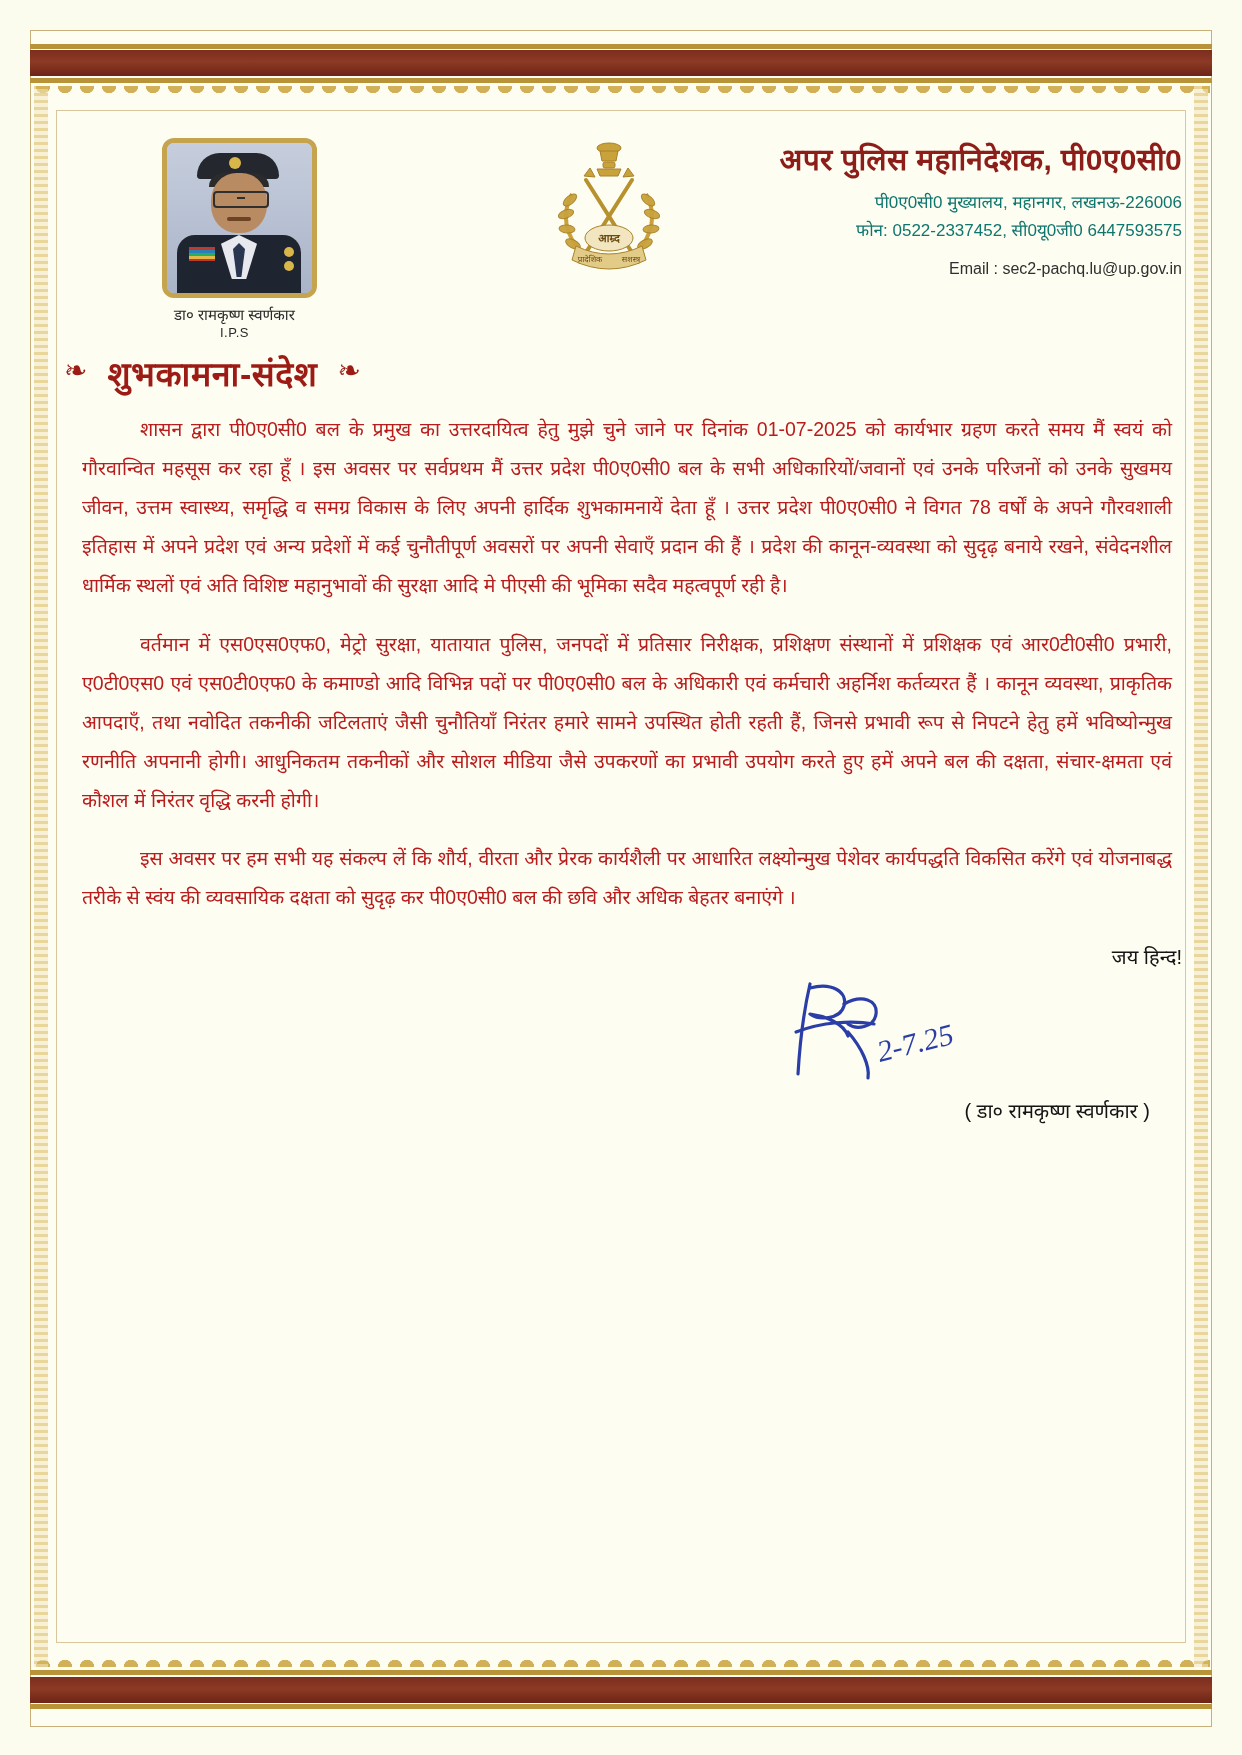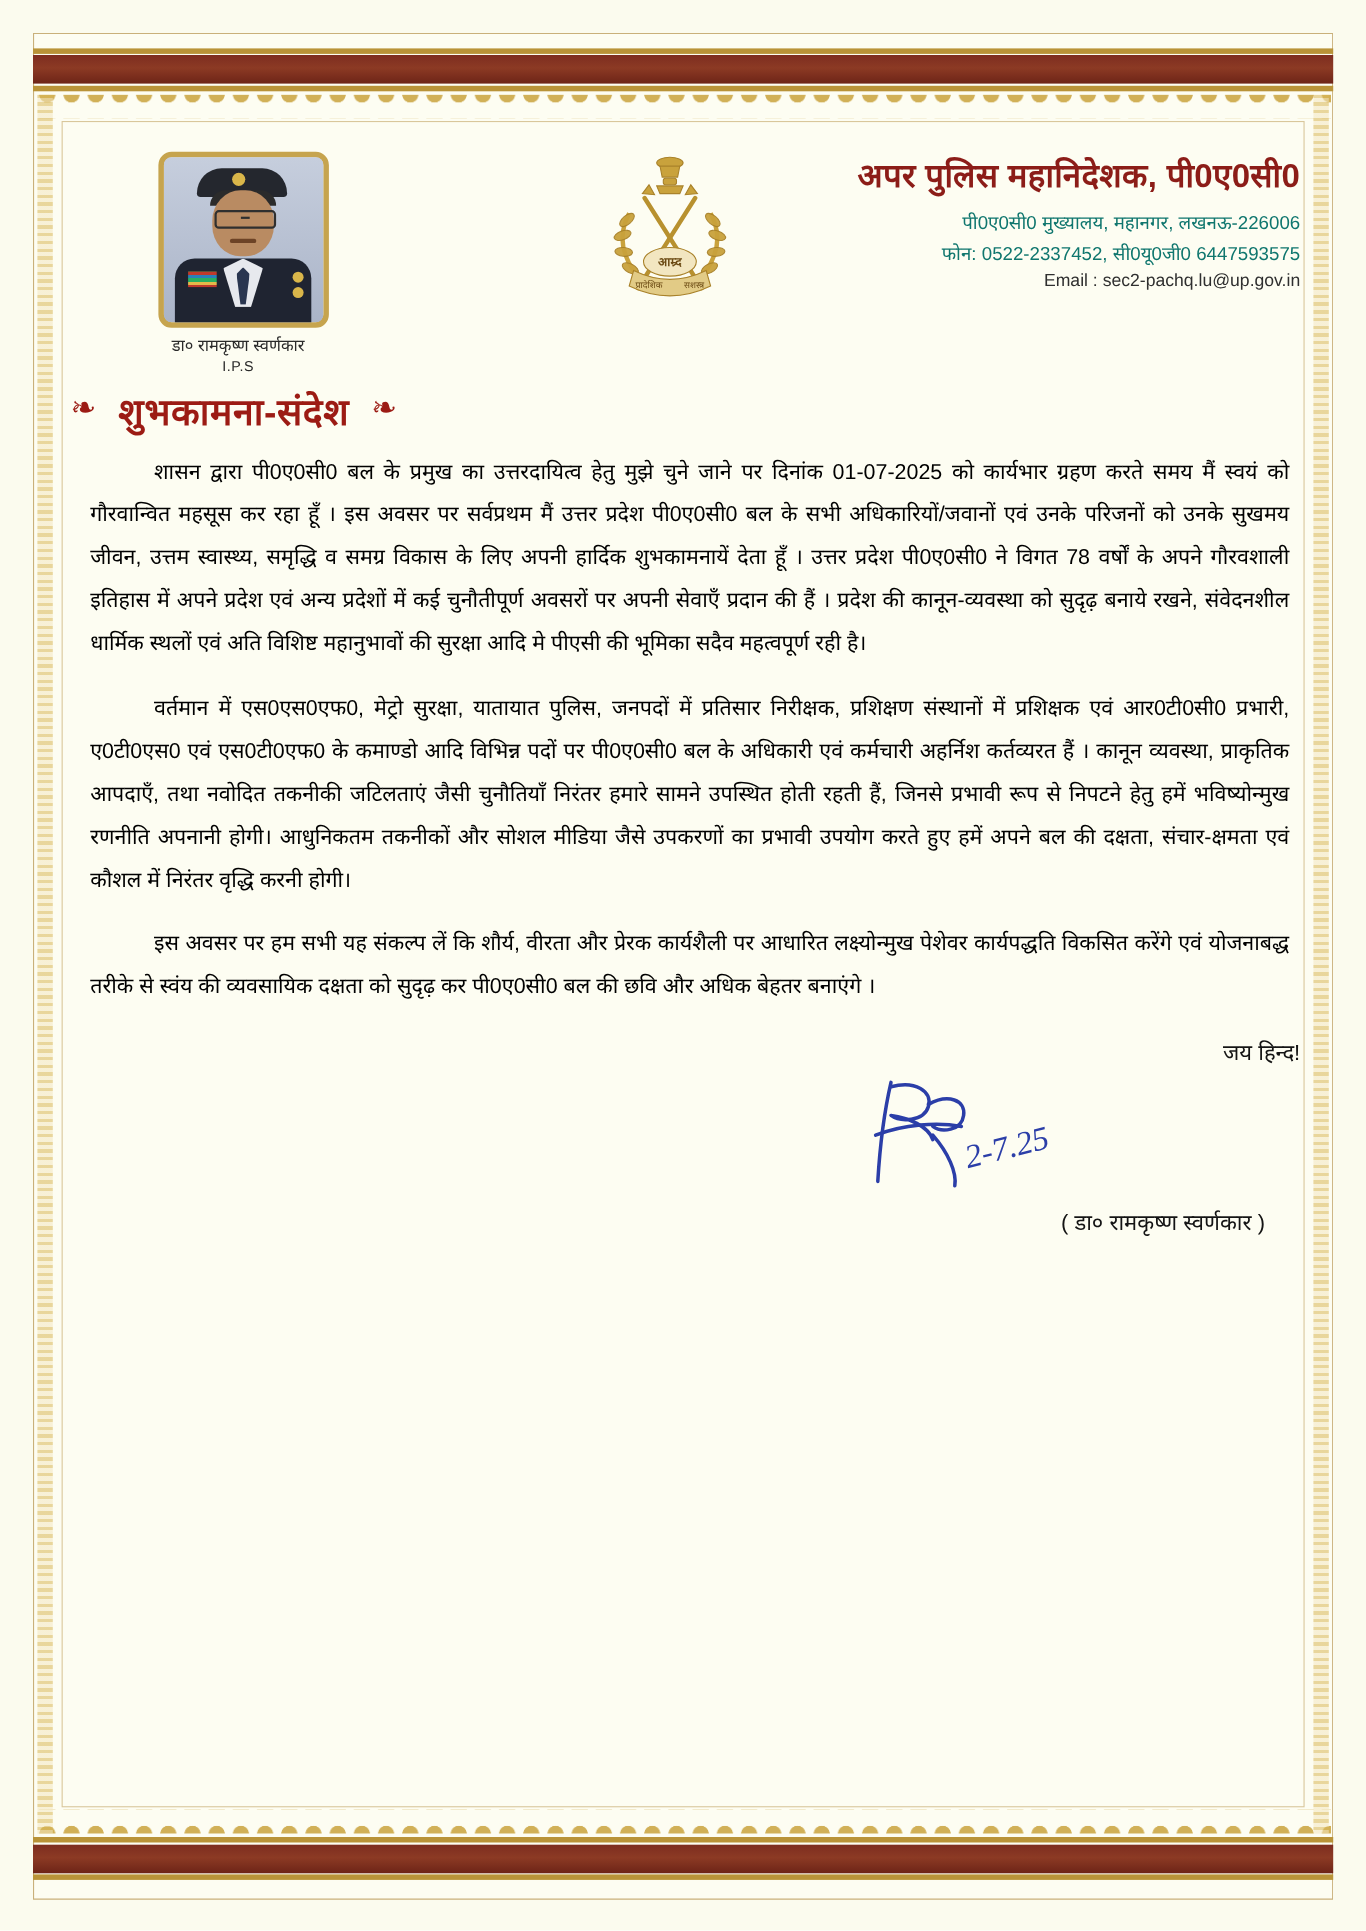--- a/index.html
+++ b/index.html
@@ -67,21 +67,21 @@
 
   
   .content{
     position:absolute;left:64px;right:60px;top:116px;bottom:120px;
   }
 
   
   .hdr{position:relative;height:200px;}
 
   .photo-wrap{
-    position:absolute;left:80px;top:22px;width:145px;
+    position:absolute;left:98px;top:22px;width:145px;
   }
   .photo{
     width:145px;height:150px;
     border:5px solid #c6a44e;border-radius:12px;
     background:linear-gradient(#cfd6e4,#b9c2d4);
     overflow:hidden;position:relative;
   }
   
   .p-bg{position:absolute;inset:0;background:linear-gradient(#c6cedd,#aab4c8);}
   .p-cap{position:absolute;left:30px;top:10px;width:82px;height:26px;background:#24272e;border-radius:40px 40px 6px 6px;}
@@ -115,21 +115,21 @@
   .hdr-title{
     color:#8c1d18;font-size:30px;font-weight:bold;letter-spacing:.3px;
     font-family:"Liberation Sans","DejaVu Sans",sans-serif;
     margin-bottom:10px;
   }
   .hdr-line{
     color:#0f766e;font-size:17px;line-height:1.65;
     font-family:"Liberation Sans","DejaVu Sans",sans-serif;
   }
   .hdr-email{
-    color:#2f2f2f;font-size:16px;margin-top:2px;
+    color:#2f2f2f;font-size:16px;margin-top:15px;
     font-family:"Liberation Sans","DejaVu Sans",sans-serif;
   }
 
   
   .title-row{
     margin-top:34px;margin-bottom:6px;
     position:relative;
   }
   .doc-title{
     display:inline-block;
@@ -142,21 +142,21 @@
 
   
   .salut{
     margin-top:24px;margin-left:24px;
     font-size:20px;color:#1a1a1a;
     font-family:"Liberation Sans","DejaVu Sans",sans-serif;
   }
   .para{
     margin-top:14px;
     font-size:19.5px;line-height:2.0;
-    color:#000000;text-align:justify;text-justify:inter-word;
+    color:#b91c1c;text-align:justify;text-justify:inter-word;
     text-indent:58px;
     font-family:"Liberation Sans","DejaVu Sans",sans-serif;
     padding:0 10px 0 18px;
   }
   .para.tight{margin-top:8px;}
 
   
   .jaihind{
     margin-top:26px;text-align:right;
     font-size:20px;color:#141414;

